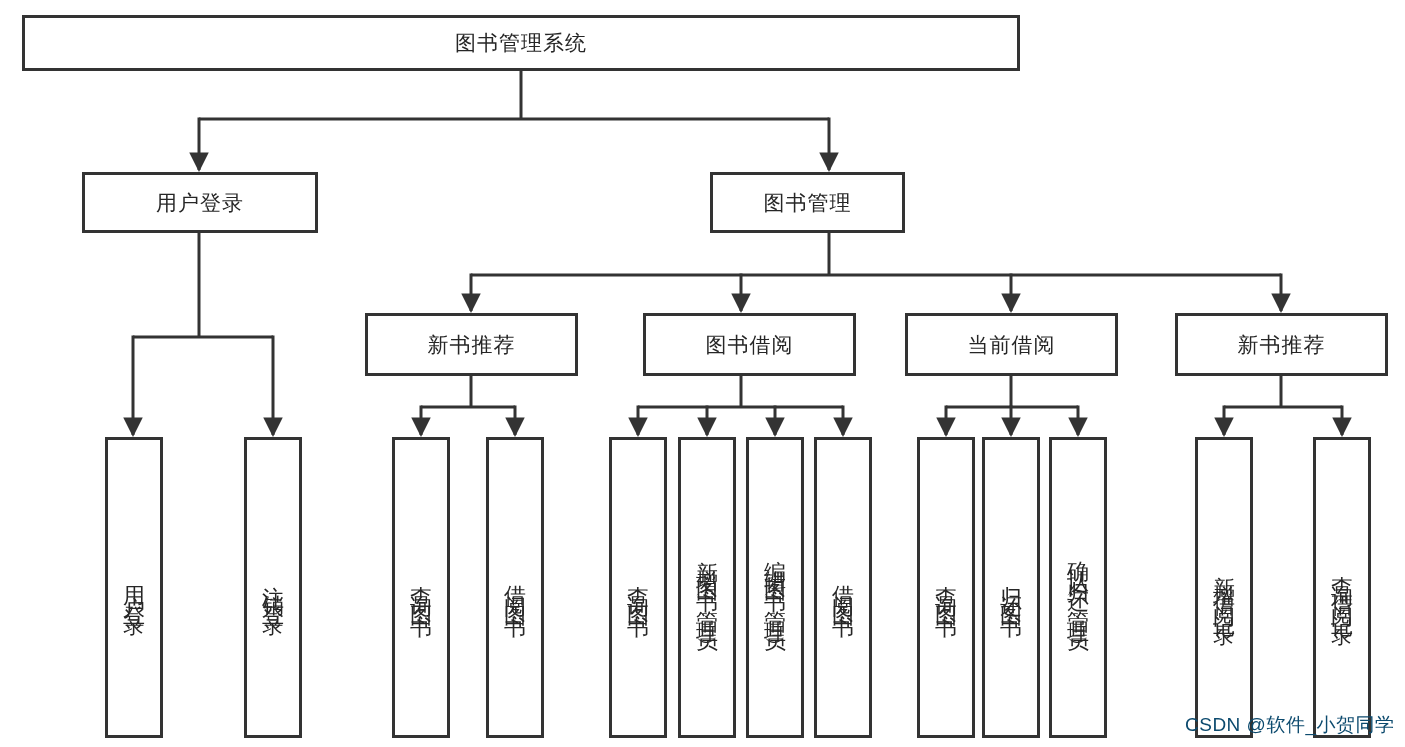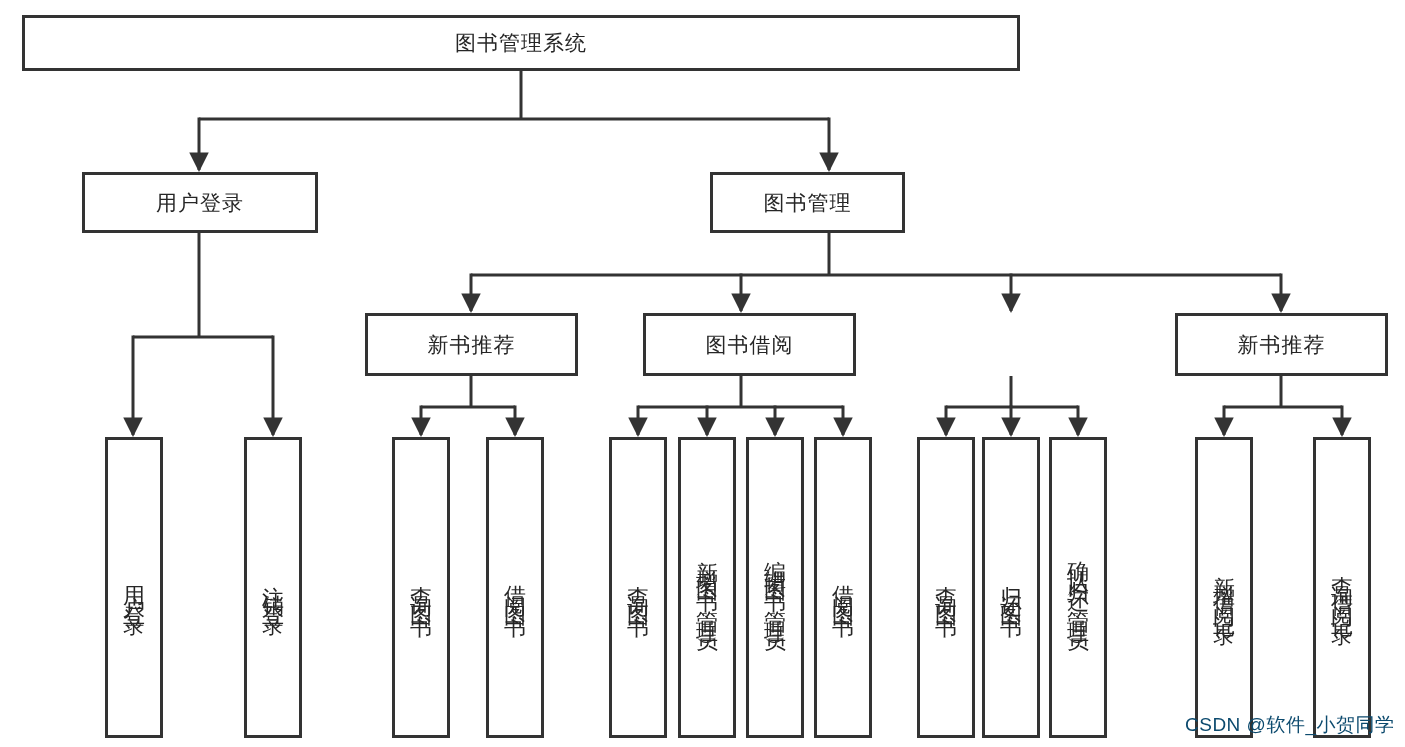--- a/index.html
+++ b/index.html
@@ -109,20 +109,21 @@
     <path d="M1342 405.5 V435" marker-end="url(#arrow)"></path>
   </svg>
 
   <div class="box hbox root">图书管理系统</div>
 
   <div class="box hbox l1a">用户登录</div>
   <div class="box hbox l1b">图书管理</div>
 
   <div class="box hbox l2 l2a">新书推荐</div>
   <div class="box hbox l2 l2b">图书借阅</div>
+  <div class="box hbox l2 l2c">当前借阅</div>
   <div class="box hbox l2 l2d">新书推荐</div>
 
   <div class="box leaf x1">
     <span>用户登录</span>
   </div>
   <div class="box leaf x2">
     <span>注销登录</span>
   </div>
 
   <div class="box leaf x3">

